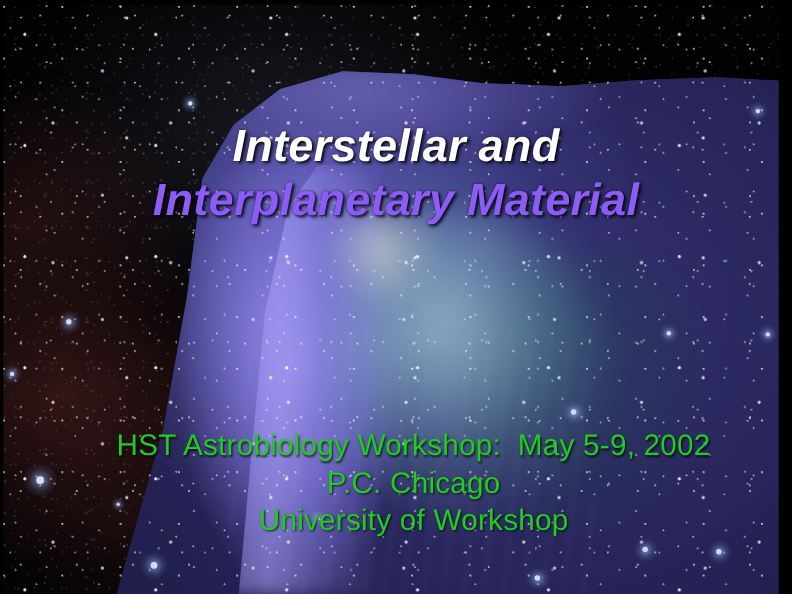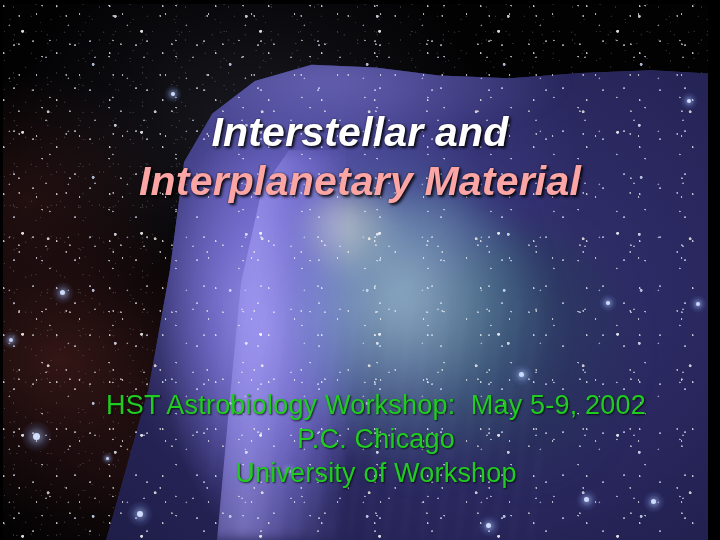--- a/index.html
+++ b/index.html
@@ -200,21 +200,21 @@
   <div class="bstar" style="left:651px; top:499px; width:5px;  height:5px; background:#e0ebff;"></div>
   <div class="bstar" style="left:584px; top:497px; width:5px;  height:5px; background:#d8e5ff;"></div>
   <div class="bstar" style="left:287px; top:469px; width:4px;  height:4px; background:#dde9ff;"></div>
   <div class="bstar" style="left:486px; top:523px; width:5px;  height:5px; background:#e2ecff;"></div>
   <div class="bstar" style="left:696px; top:302px; width:4px;  height:4px; background:#dbe7ff;"></div>
   <div class="bstar" style="left:687px; top:99px;  width:4px;  height:4px; background:#eef2ff;"></div>
   <div class="bstar" style="left:106px; top:457px; width:3px;  height:3px; background:#d5e2ff;"></div>
 
   <div id="title-block">
     <span class="tline" style="color: rgb(255, 255, 255);">Interstellar and</span>
-    <span class="tline" style="color: #fca5a5;">Interplanetary Material</span>
+    <span class="tline" style="color: #8b5cf6;">Interplanetary Material</span>
   </div>
 
   <div id="subtitle-block">
     <span class="sline" style="color: rgb(32, 204, 32);">HST Astrobiology Workshop:  May 5-9, 2002</span>
     <span class="sline" style="color: rgb(32, 204, 32);">P.C. Chicago</span>
     <span class="sline" style="color: rgb(32, 204, 32);">University of Workshop</span>
   </div>
 
   <div id="trim-top"></div>
   <div id="trim-left"></div>

